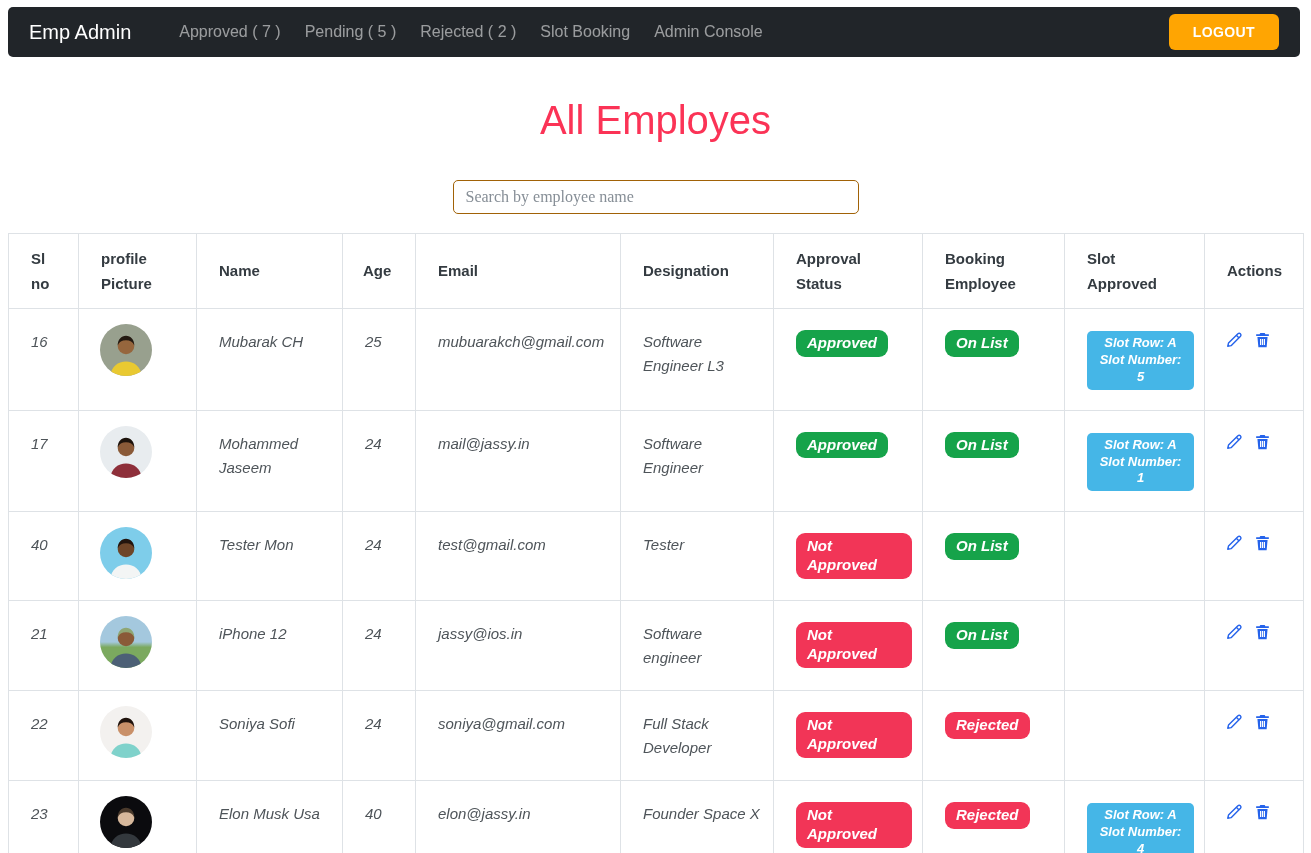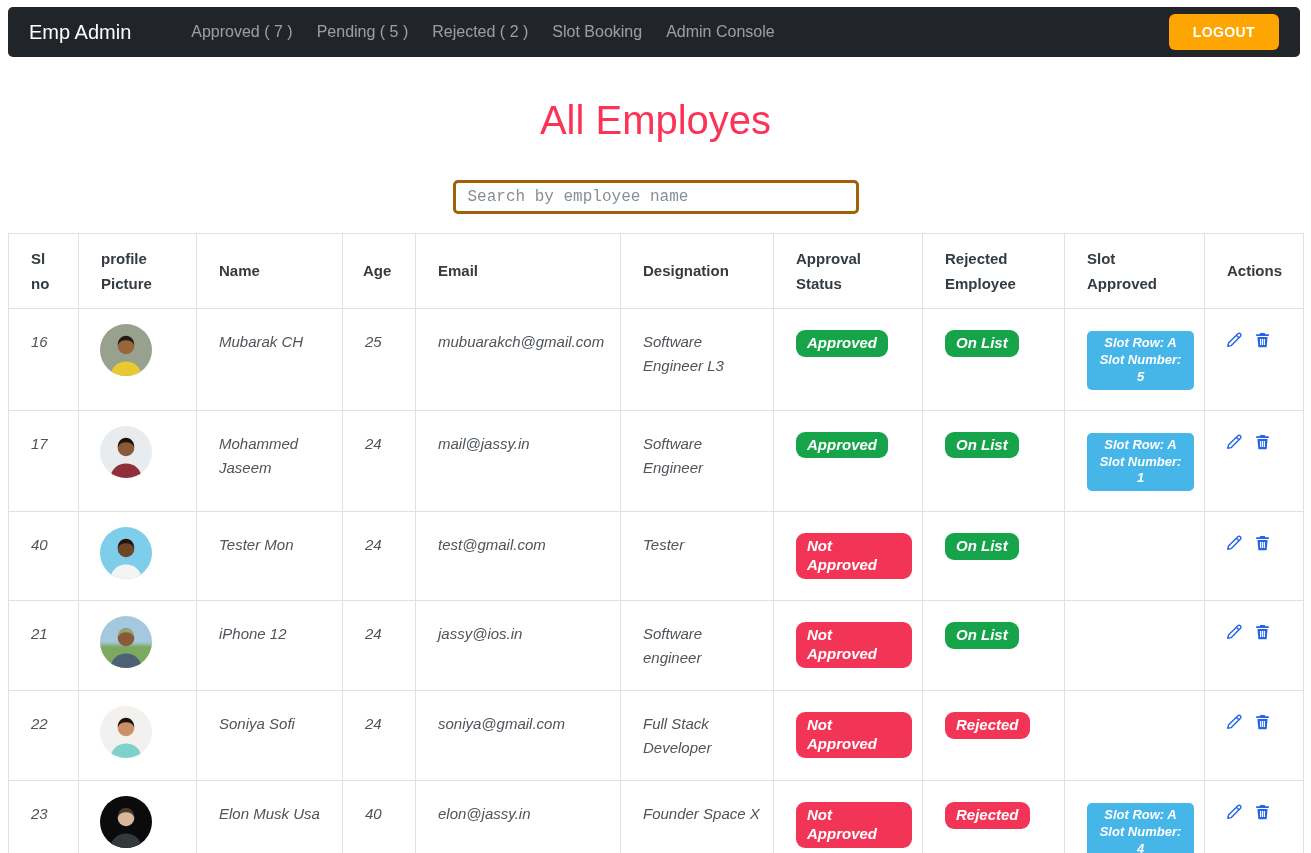--- a/index.html
+++ b/index.html
@@ -18,41 +18,41 @@
     width:1311px;height:853px;overflow:hidden;background:#fff;
     font-family:"Liberation Sans", sans-serif;
   }
   
   .navbar{
     display:flex;align-items:center;
     background:var(--navbar-bg);
     margin:7px 11px 0 8px;height:50px;border-radius:5px;
     padding:0 21px;
   }
-  .brand{color:#fff;font-size:20px;text-decoration:none;margin-right:32px;white-space:nowrap;}
+  .brand{color:#fff;font-size:20px;text-decoration:none;margin-right:20px;white-space:nowrap;}
   .nav-list{display:flex;list-style:none;margin:16px;padding:0;}
   .nav-link{
     color:rgba(255,255,255,0.55);font-size:16px;text-decoration:none;
     padding:0 12px;display:block;white-space:nowrap;
   }
   .nav-spacer{flex:1;}
   .logout-btn{
     background:var(--logout-bg);color:#fff;border:none;border-radius:6px;
     font-family:inherit;font-size:14px;font-weight:700;letter-spacing:.4px;
     padding:10px 24px;cursor:pointer;
   }
   
   .page-title{
     text-align:center;color:var(--title);
     font-size:40px;font-weight:400;margin:40px 0 0;line-height:1.15;
   }
   .search-wrap{display:flex;justify-content:center;margin-top:37px;}
   .search-input{
-    width:406px;height:34px;border:3px solid #a16207;border-radius:5px;
-    padding:6px 12px;font-size:16px;font-family:Liberation Mono, monospace;color:#495057;outline:none;
+    width:406px;height:34px;border:1px solid #a16207;border-radius:5px;
+    padding:6px 12px;font-size:16px;font-family:Liberation Serif, serif;color:#495057;outline:none;
   }
   .search-input::placeholder{color:#868e96;}
   
   table{
     border-collapse:collapse;table-layout:fixed;
     width:1295px;margin:19px 8px 0;
     font-size:15px;color:#4e5459;
   }
   th,td{border:1px solid var(--border);}
   th{
@@ -133,21 +133,21 @@
   </colgroup>
   <thead>
     <tr>
         <th class="col-0">Sl no</th>
         <th class="col-1">profile Picture</th>
         <th class="col-2">Name</th>
         <th class="col-3">Age</th>
         <th class="col-4">Email</th>
         <th class="col-5">Designation</th>
         <th class="col-6">Approval Status</th>
-        <th class="col-7">Rejected Employee</th>
+        <th class="col-7">Booking Employee</th>
         <th class="col-8">Slot Approved</th>
         <th class="col-9">Actions</th>
       </tr>
   </thead>
   <tbody>
       <tr class="data-row">
     <td class="c-sl">16</td>
     <td class="c-avatar"><svg width="52" height="52" viewBox="0 0 52 52">
     <defs>
               <clipPath id="c0">

